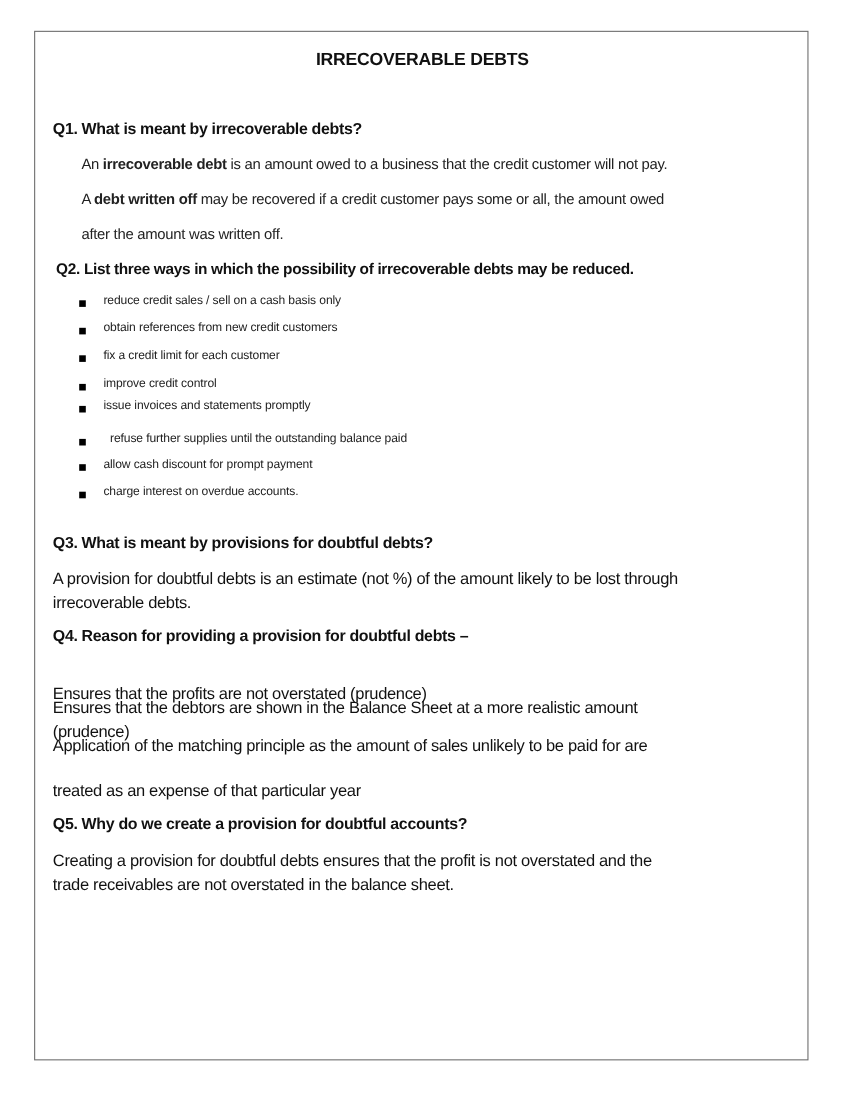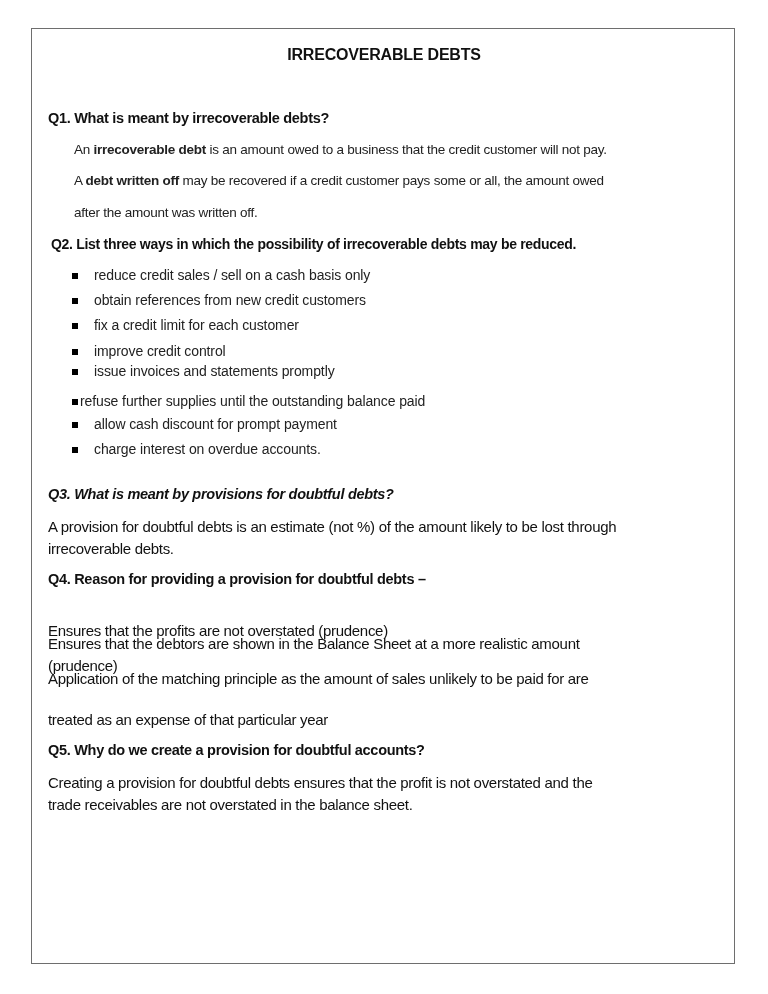--- a/index.html
+++ b/index.html
@@ -4,21 +4,21 @@
   <style>
     html, body { margin:0; padding:0; background:#ffffff; }
     body { width:768px; height:994px; position:relative; overflow:hidden;
            font-family:"Liberation Sans", sans-serif; color:#111; }
     .page { position:absolute; left:31px; top:28px; width:704px; height:936px;
             border:1px solid #6e6e6e; box-sizing:border-box; }
     .abs { position:absolute; white-space:nowrap; }
     .title { left:0; width:704px; top:17px; text-align:center; font-weight:bold; font-size:16px; letter-spacing:-0.2px; }
     .q { font-weight:bold; font-size:14.5px; letter-spacing:-0.3px; }
     .p1 { font-size:13.5px; letter-spacing:-0.25px; color:#222; }
-    .li { font-size:14px; color:#222; letter-spacing:-0.1px; }
+    .li { font-size:11px; color:#222; letter-spacing:-0.1px; }
     .bul { position:absolute; left:40px; width:6px; height:6px; background:#000; }
     .body { font-size:15px; letter-spacing:-0.3px; color:#111; line-height:19px; }
   </style>
 </head>
 <body>
 
 <div class="page">
   <div class="abs title">IRRECOVERABLE DEBTS</div>
 
   <div class="abs q" style="left:16px; top:81px;">Q1. What is meant by irrecoverable debts?</div>
@@ -48,33 +48,33 @@
     <div>
       <span class="bul" style="top:320px;"></span>
       <span class="abs li" style="left:62px; top:314px;">improve credit control</span>
     </div>
     <div>
       <span class="bul" style="top:340px;"></span>
       <span class="abs li" style="left:62px; top:334px;">issue invoices and statements promptly</span>
     </div>
     <div>
       <span class="bul" style="top:370px;"></span>
-      <span class="abs li" style="left:48px; top:364px;text-align:right;">refuse further supplies until the outstanding balance paid</span>
+      <span class="abs li" style="left:68px; top:364px;text-align:right;">refuse further supplies until the outstanding balance paid</span>
     </div>
     <div>
       <span class="bul" style="top:393px;"></span>
       <span class="abs li" style="left:62px; top:387px;">allow cash discount for prompt payment</span>
     </div>
     <div>
       <span class="bul" style="top:418px;"></span>
       <span class="abs li" style="left:62px; top:412px;">charge interest on overdue accounts.</span>
     </div>
   </div>
 
-  <div class="abs q" style="left:16px; top:457px;font-style:italic;">Q3. What is meant by provisions for doubtful debts?</div>
+  <div class="abs q" style="left:16px; top:457px;">Q3. What is meant by provisions for doubtful debts?</div>
   <div class="abs body" style="left:16px; top:488px;">A provision for doubtful debts is an estimate (not %) of the amount likely to be lost through</div>
   <div class="abs body" style="left:16px; top:510px;">irrecoverable debts.</div>
 
   <div class="abs q" style="left:16px; top:542px;">Q4. Reason for providing a provision for doubtful debts –</div>
   <div class="abs body" style="left:16px; top:573px;margin-top:19px;">Ensures that the profits are not overstated (prudence)</div>
   <div class="abs body" style="left:16px; top:605px;">Ensures that the debtors are shown in the Balance Sheet at a more realistic amount</div>
   <div class="abs body" style="left:16px; top:627px;">(prudence)</div>
   <div class="abs body" style="left:16px; top:640px;">Application of the matching principle as the amount of sales unlikely to be paid for are</div>
   <div class="abs body" style="left:16px; top:681px;">treated as an expense of that particular year</div>
 

